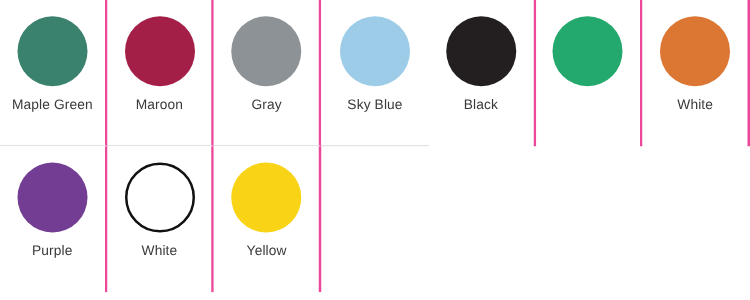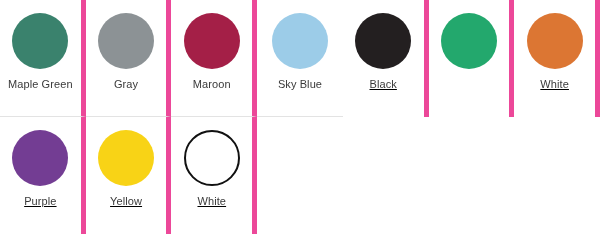--- a/index.html
+++ b/index.html
@@ -20,35 +20,34 @@
     display: grid;
     grid-template-columns: repeat(7, 1fr);
     grid-template-rows: repeat(2, 1fr);
     background: #ffffff;
     overflow: hidden;
   }
 
   .swatch-cell {
     position: relative;
     box-sizing: border-box;
-    border-right: 5px solid #ec4899;
+    border-right: 2px solid #ec4899;
     border-bottom: 1px solid #e3e3e3;
     display: flex;
     flex-direction: column;
     align-items: center;
     justify-content: flex-start;
     padding-top: 13px;
     background: #ffffff;
   }
   .swatch-cell.last-col {
     border-right: none;
   }
   .swatch-cell.last-row {
     border-bottom: none;
-    text-decoration: underline;
   }
 
   .swatch-circle {
     width: 56px;
     height: 56px;
     border-radius: 50%;
     flex: none;
     box-sizing: border-box;
   }
   .swatch-circle.outlined {
@@ -68,26 +67,26 @@
 </style>
 </head>
 <body>
 
 <div id="swatch-grid" style="grid-template-columns: repeat(7, 1fr); grid-template-rows: repeat(2, 1fr);">
     <div class="swatch-cell">
       <div class="swatch-circle" title="Maple Green" style="background-color: rgb(58, 130, 109);"></div>
       <div class="swatch-label">Maple Green</div>
     </div>
     <div class="swatch-cell">
+      <div class="swatch-circle" title="Maroon" style="background-color: rgb(164, 31, 71);"></div>
+      <div class="swatch-label">Maroon</div>
+    </div>
+    <div class="swatch-cell">
       <div class="swatch-circle" title="Gray" style="background-color: rgb(140, 146, 149);"></div>
       <div class="swatch-label">Gray</div>
-    </div>
-    <div class="swatch-cell">
-      <div class="swatch-circle" title="Maroon" style="background-color: rgb(164, 31, 71);"></div>
-      <div class="swatch-label">Maroon</div>
     </div>
     <div class="swatch-cell last-col">
       <div class="swatch-circle" title="Sky Blue" style="background-color: rgb(156, 204, 232);"></div>
       <div class="swatch-label">Sky Blue</div>
     </div>
     <div class="swatch-cell last-row">
       <div class="swatch-circle" title="Black" style="background-color: rgb(35, 31, 32);"></div>
       <div class="swatch-label">Black</div>
     </div>
     <div class="swatch-cell last-row">
@@ -95,20 +94,20 @@
     </div>
     <div class="swatch-cell last-row">
       <div class="swatch-circle" title="Orange" style="background-color: rgb(220, 118, 51);"></div>
       <div class="swatch-label">White</div>
     </div>
     <div class="swatch-cell last-row">
       <div class="swatch-circle" title="Purple" style="background-color: rgb(115, 61, 147);"></div>
       <div class="swatch-label">Purple</div>
     </div>
     <div class="swatch-cell last-row">
+      <div class="swatch-circle outlined" title="White" style="background-color: rgb(255, 255, 255);"></div>
+      <div class="swatch-label">White</div>
+    </div>
+    <div class="swatch-cell last-row">
       <div class="swatch-circle" title="Yellow" style="background-color: rgb(248, 211, 22);"></div>
       <div class="swatch-label">Yellow</div>
-    </div>
-    <div class="swatch-cell last-row">
-      <div class="swatch-circle outlined" title="White" style="background-color: rgb(255, 255, 255);"></div>
-      <div class="swatch-label">White</div>
     </div>
   </div>
 
 </body></html>

